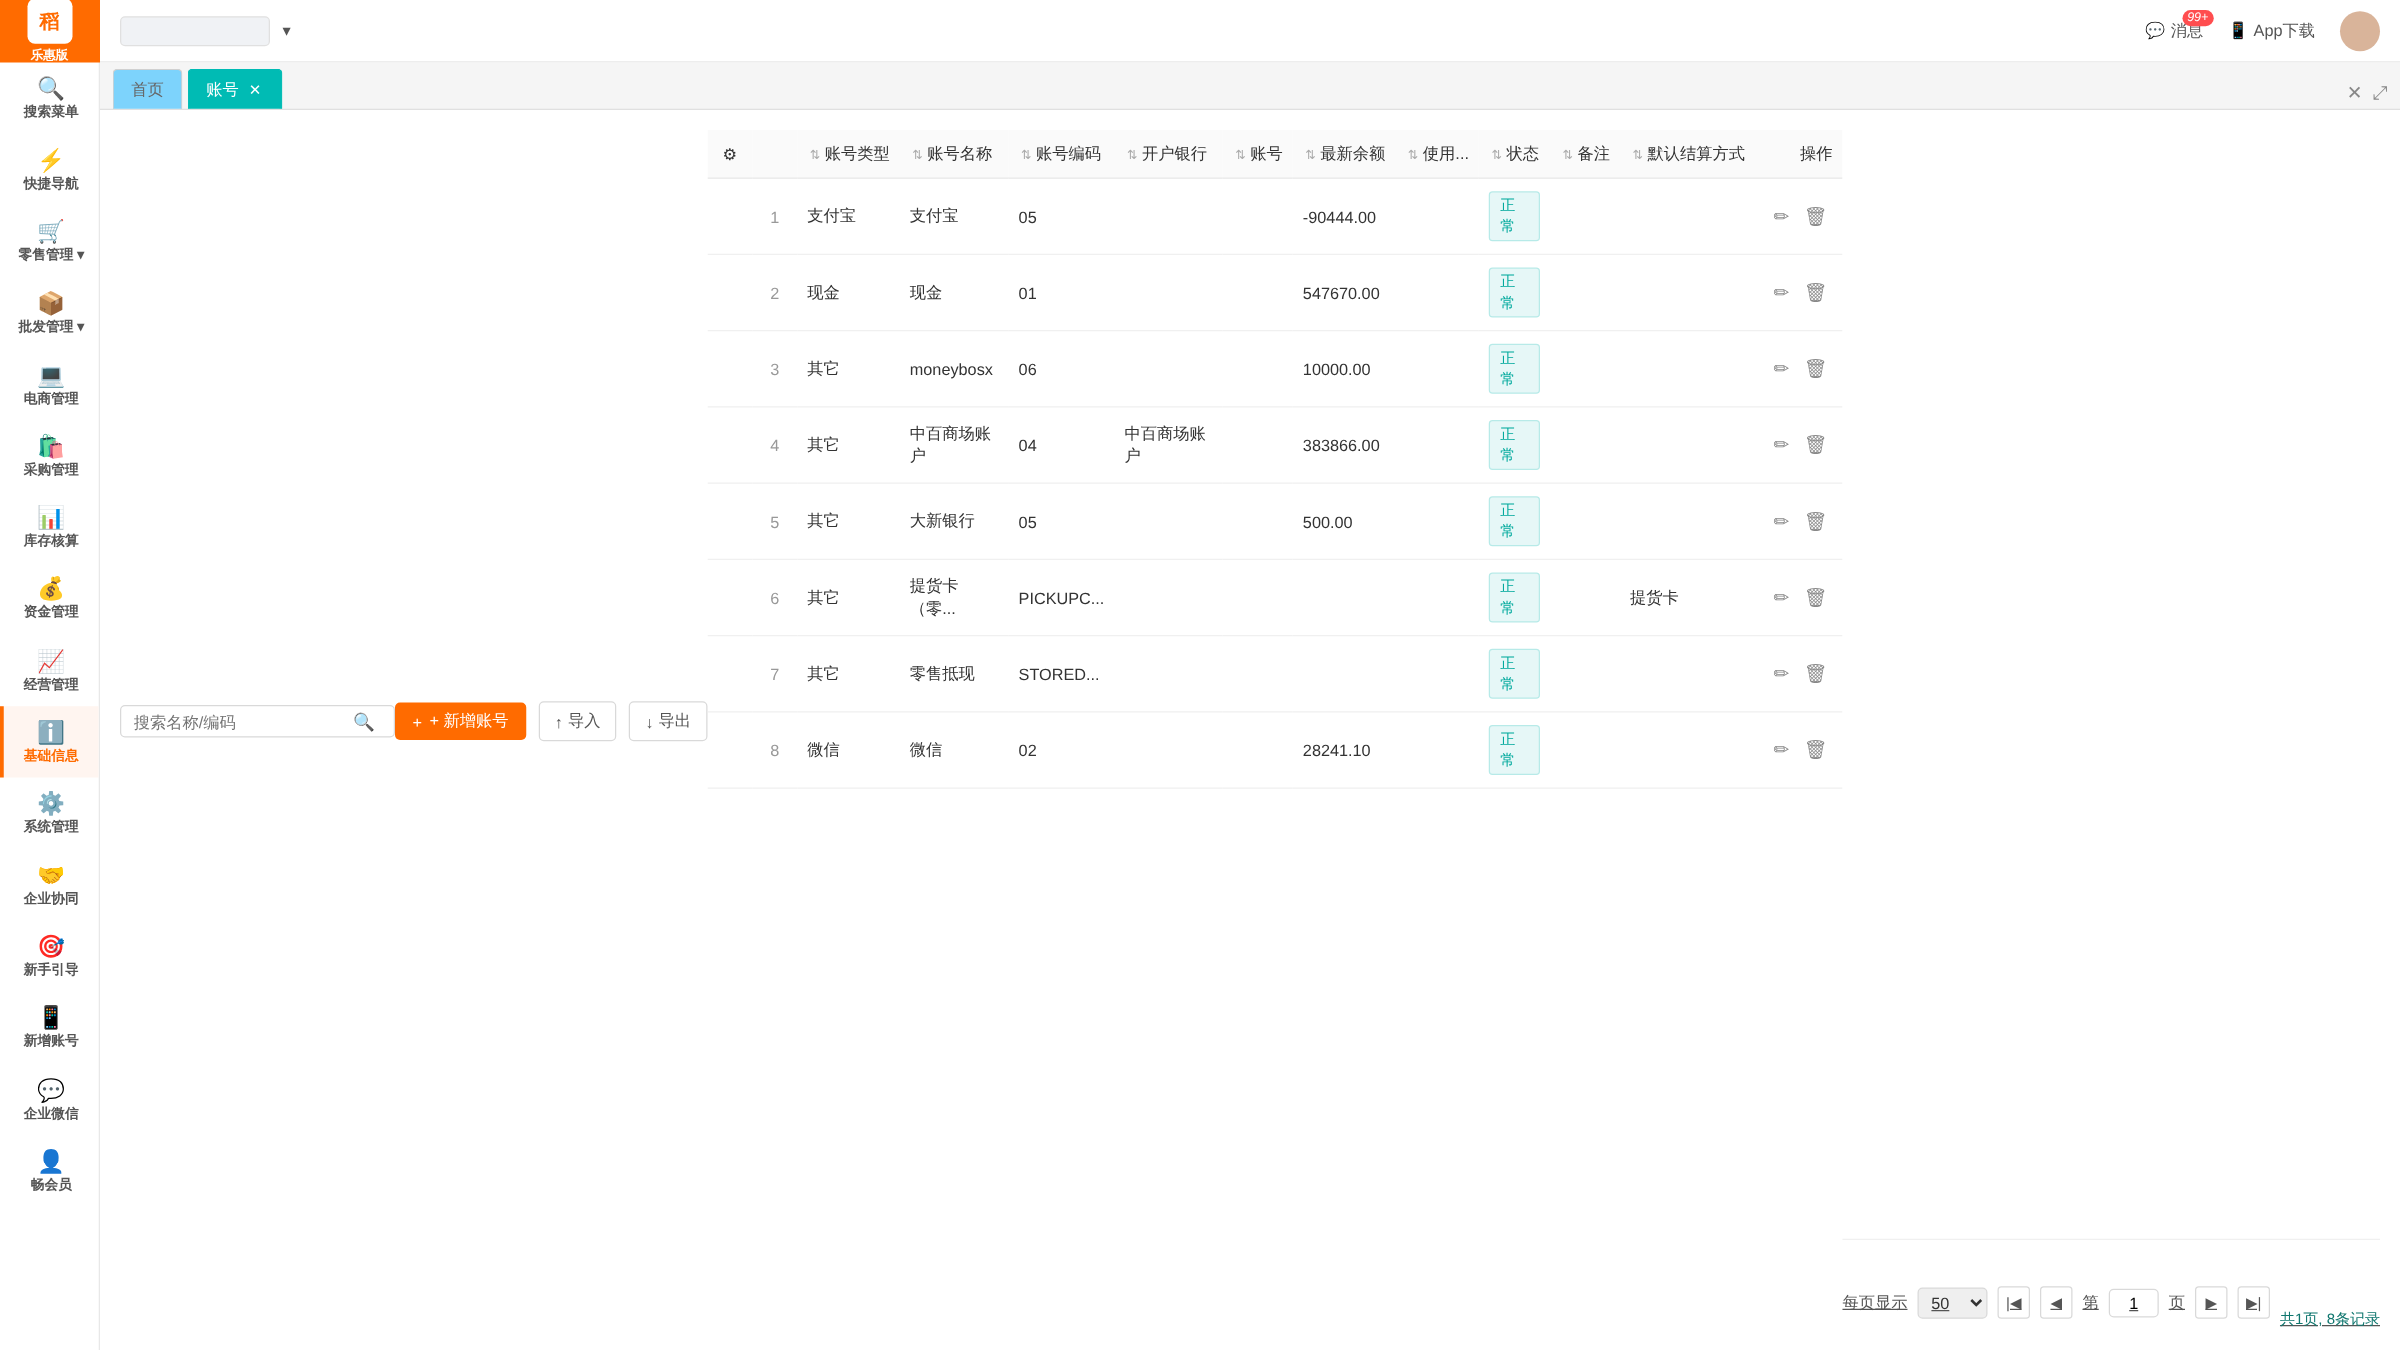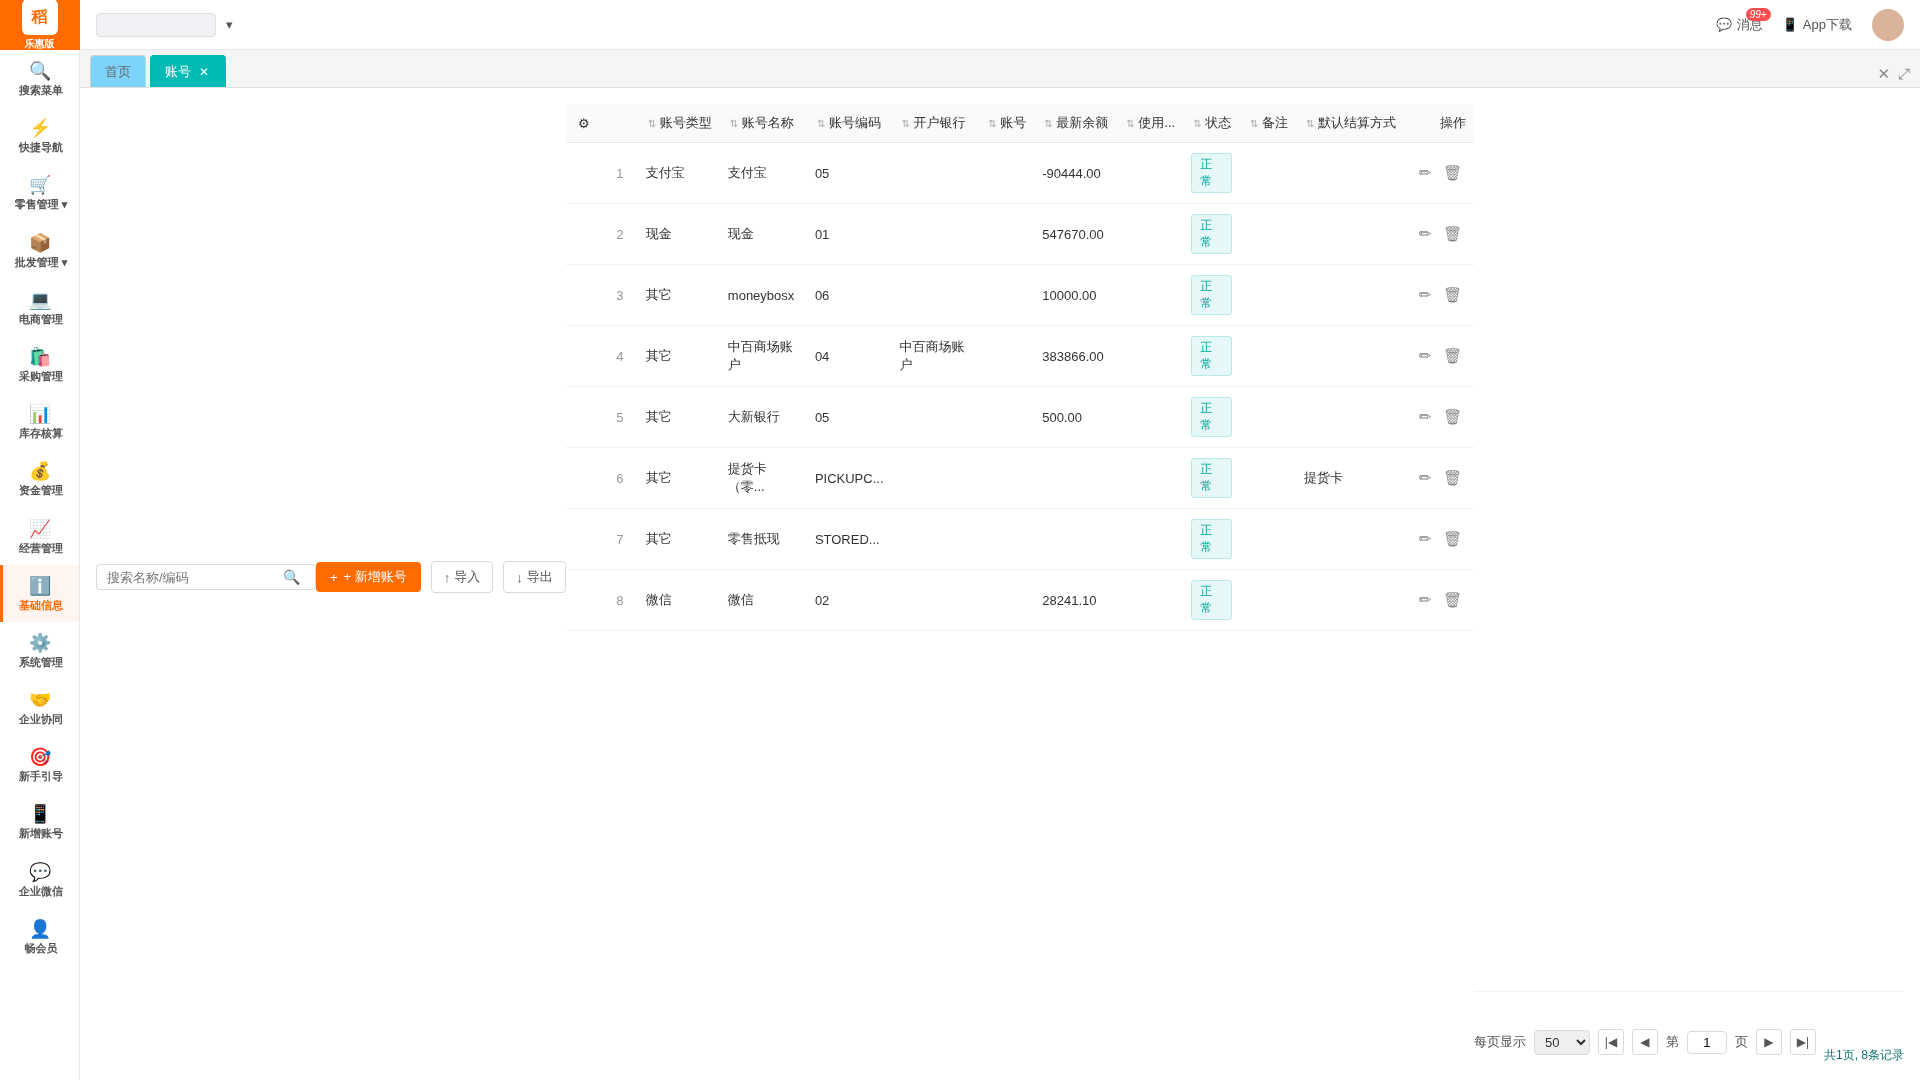--- a/index.html
+++ b/index.html
@@ -300,20 +300,21 @@
     .pagination {
       display: flex;
       align-items: center;
       justify-content: flex-end;
       padding: 28px 0 0;
       gap: 8px;
       font-size: 13px;
       color: #555;
       border-top: 1px solid #f0f0f0;
       margin-top: auto;
+      text-decoration: underline;
     }
     .page-size-select {
       border: 1px solid #d9d9d9;
       border-radius: 4px;
       padding: 3px 6px;
       font-size: 13px;
       color: #333;
       cursor: pointer;
     }
     .page-nav-btn {

